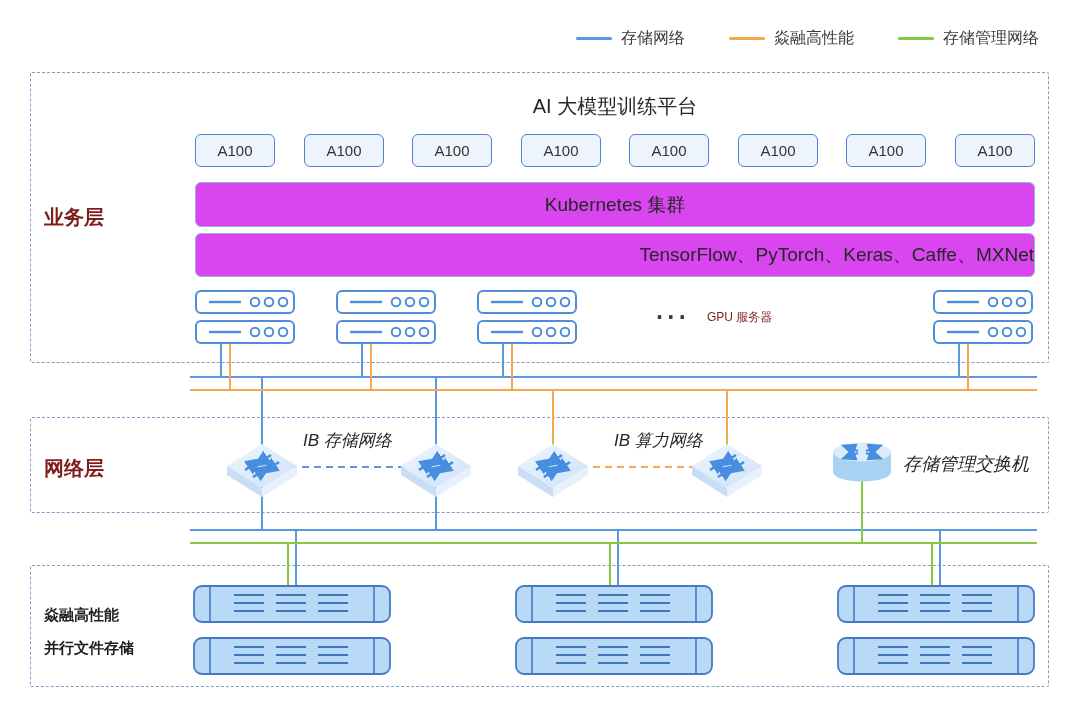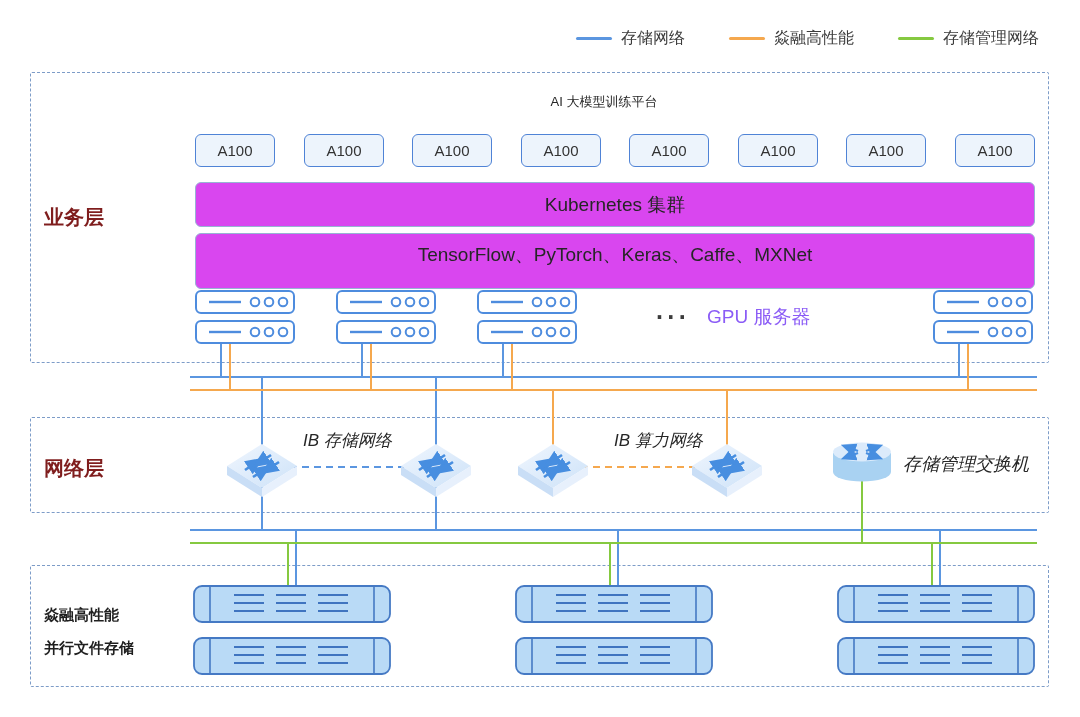--- a/index.html
+++ b/index.html
@@ -20,42 +20,42 @@
   .legend-item{display:flex;align-items:center;gap:9px;}
   .legend-line{width:36px;height:3px;border-radius:2px;}
   .c-blue{background:#5b96e0;} .c-orange{background:#f5a84e;} .c-green{background:#85c940;}
   .legend-label{font-size:16px;color:#3c3c3c;}
 
   
   .layer-label{position:absolute;left:44px;font-size:20px;font-weight:bold;color:#7f1d1d;z-index:5;}
   .storage-label{position:absolute;left:44px;top:598px;font-size:15px;font-weight:bold;
                  line-height:33px;color:#1f1f1f;z-index:5;}
 
-  .diagram-title{position:absolute;left:184px;top:93px;width:840px;text-align:center;
-                 font-size:13px;color:#262626;z-index:5;}
+  .diagram-title{position:absolute;left:195px;top:93px;width:840px;text-align:center;
+                 font-size:20px;color:#262626;z-index:5;}
 
   
   .a100-box{position:absolute;top:134px;width:80px;height:33px;line-height:31px;text-align:center;
             background:#edf4fc;border:1.5px solid #4f83d6;border-radius:6px;font-size:15px;color:#333;
             box-sizing:border-box;z-index:5;}
 
   
   .bar{position:absolute;left:195px;width:840px;background:#d946ef;border:1.4px solid #97b3d4;
        border-radius:6px;text-align:center;font-size:19px;color:#262626;box-sizing:border-box;z-index:5;}
   .bar-k8s{top:182px;height:45px;line-height:43px;}
-  .bar-fw{top:233px;height:56px;line-height:42px;}
+  .bar-fw{top:233px;height:44px;line-height:42px;text-align:right;}
 
   
   .server-stack{position:absolute;top:290px;width:100px;z-index:5;}
   .server-unit{width:100px;height:24px;margin-bottom:6px;}
   .server-unit svg{display:block;}
 
   .gpu-caption{position:absolute;left:656px;top:302px;height:30px;display:flex;align-items:center;gap:17px;z-index:5;}
   .gpu-dots{font-size:25px;font-weight:bold;color:#3c3c3c;letter-spacing:3px;line-height:1;}
-  .gpu-text{font-size:19px;color:#8b5cf6;}
+  .gpu-text{font-size:12px;color:#7f1d1d;}
 
   
   .net-label{position:absolute;font-size:17px;color:#262626;z-index:5;font-style:italic;}
 
   
   .storage-group{position:absolute;top:585px;width:198px;z-index:5;}
   .storage-unit{width:198px;height:38px;margin-bottom:14px;}
   .storage-unit svg{display:block;}
 </style>
 </head>

